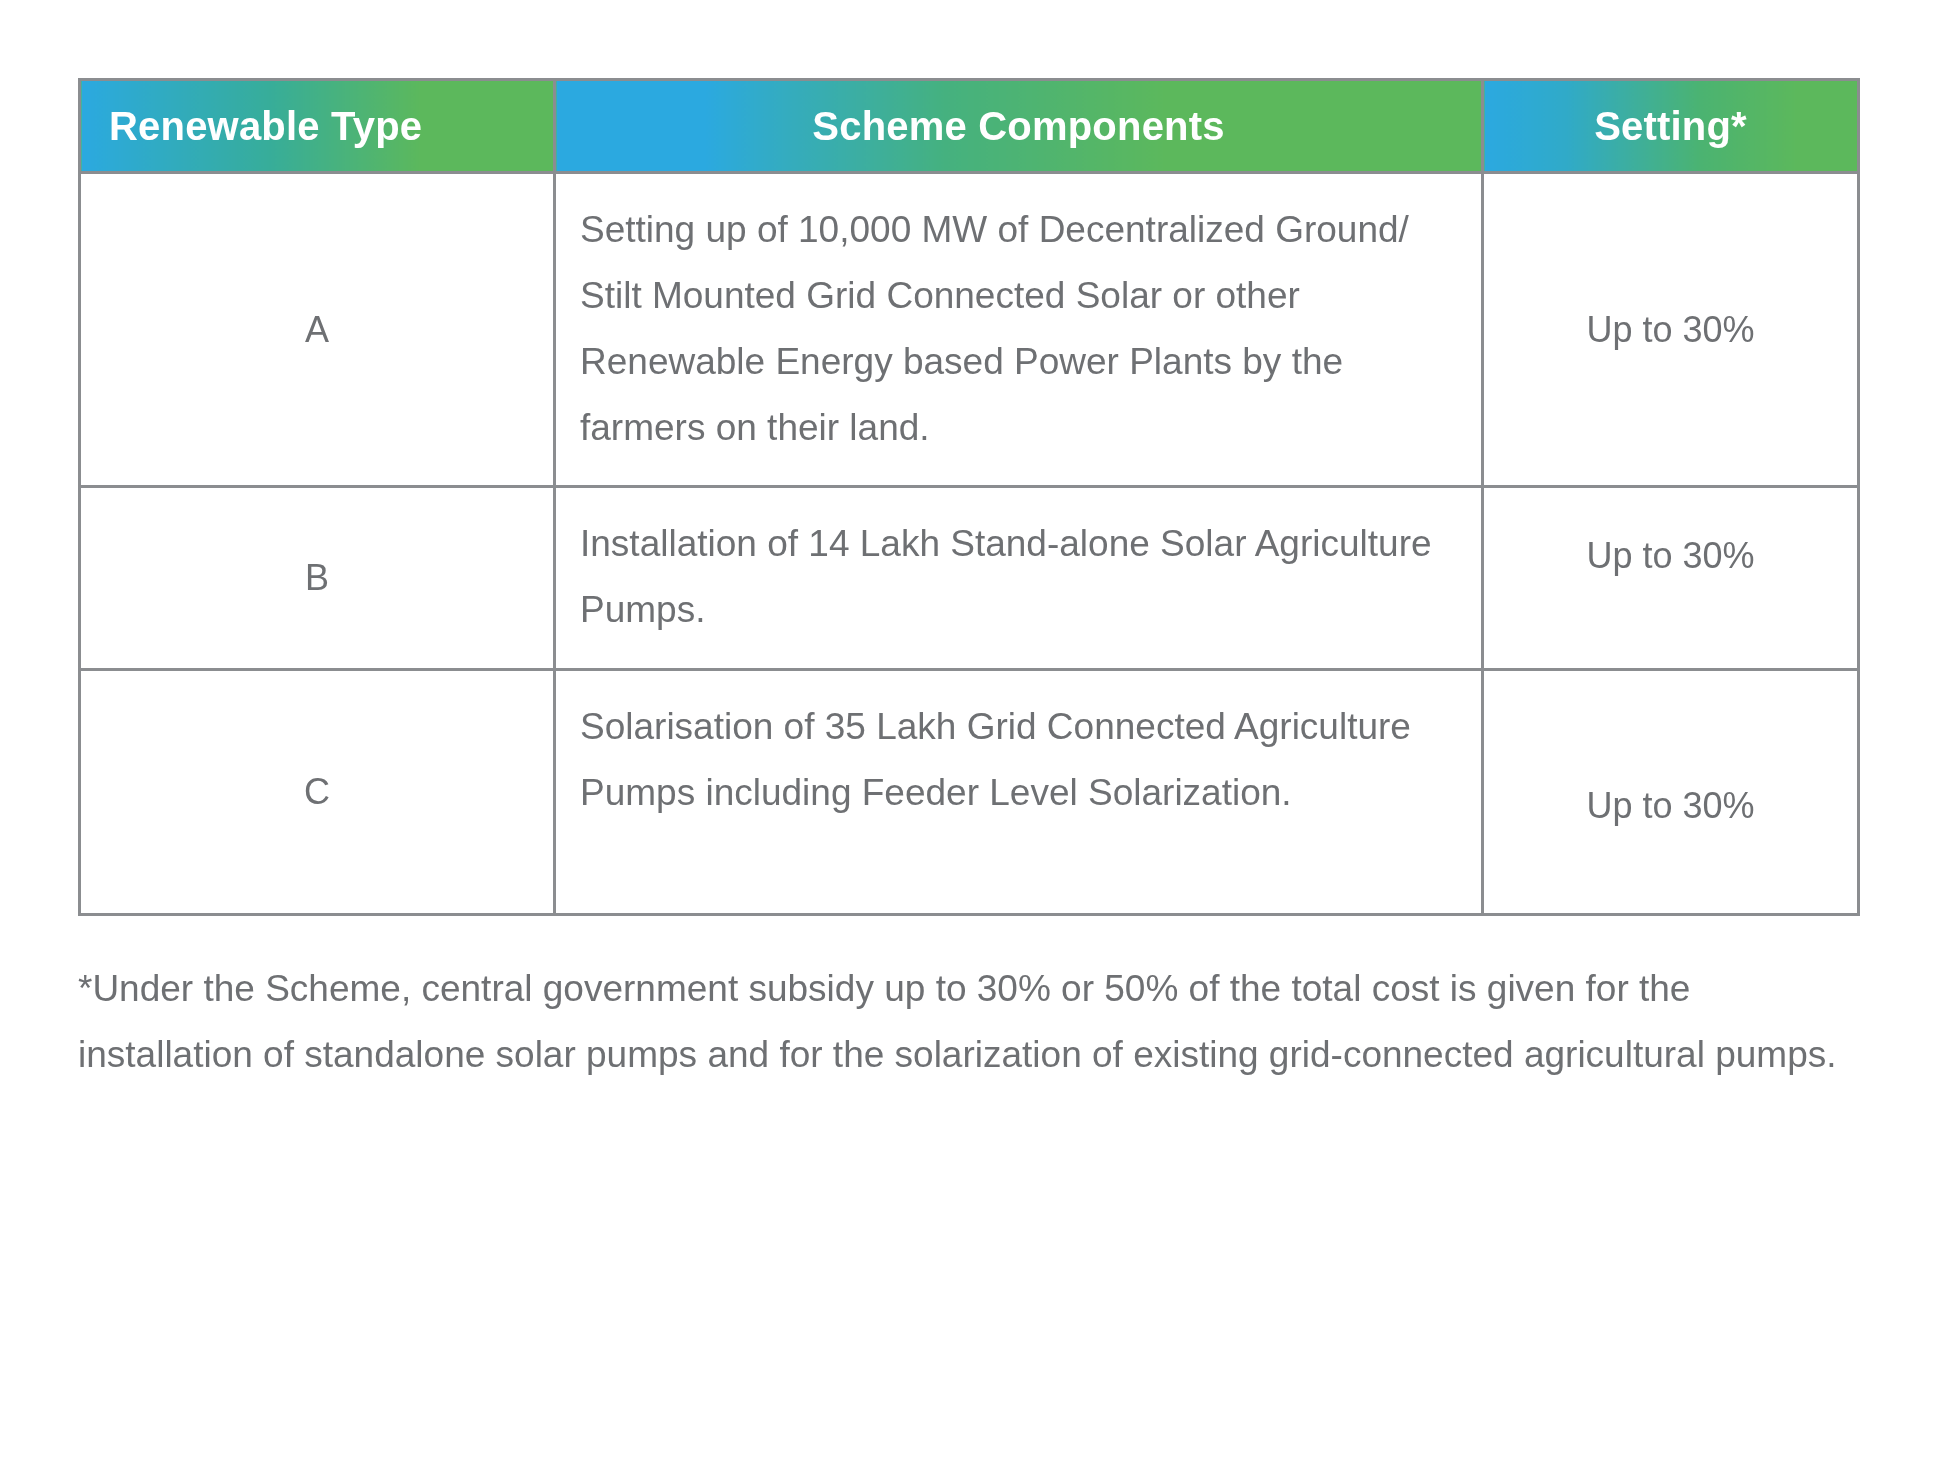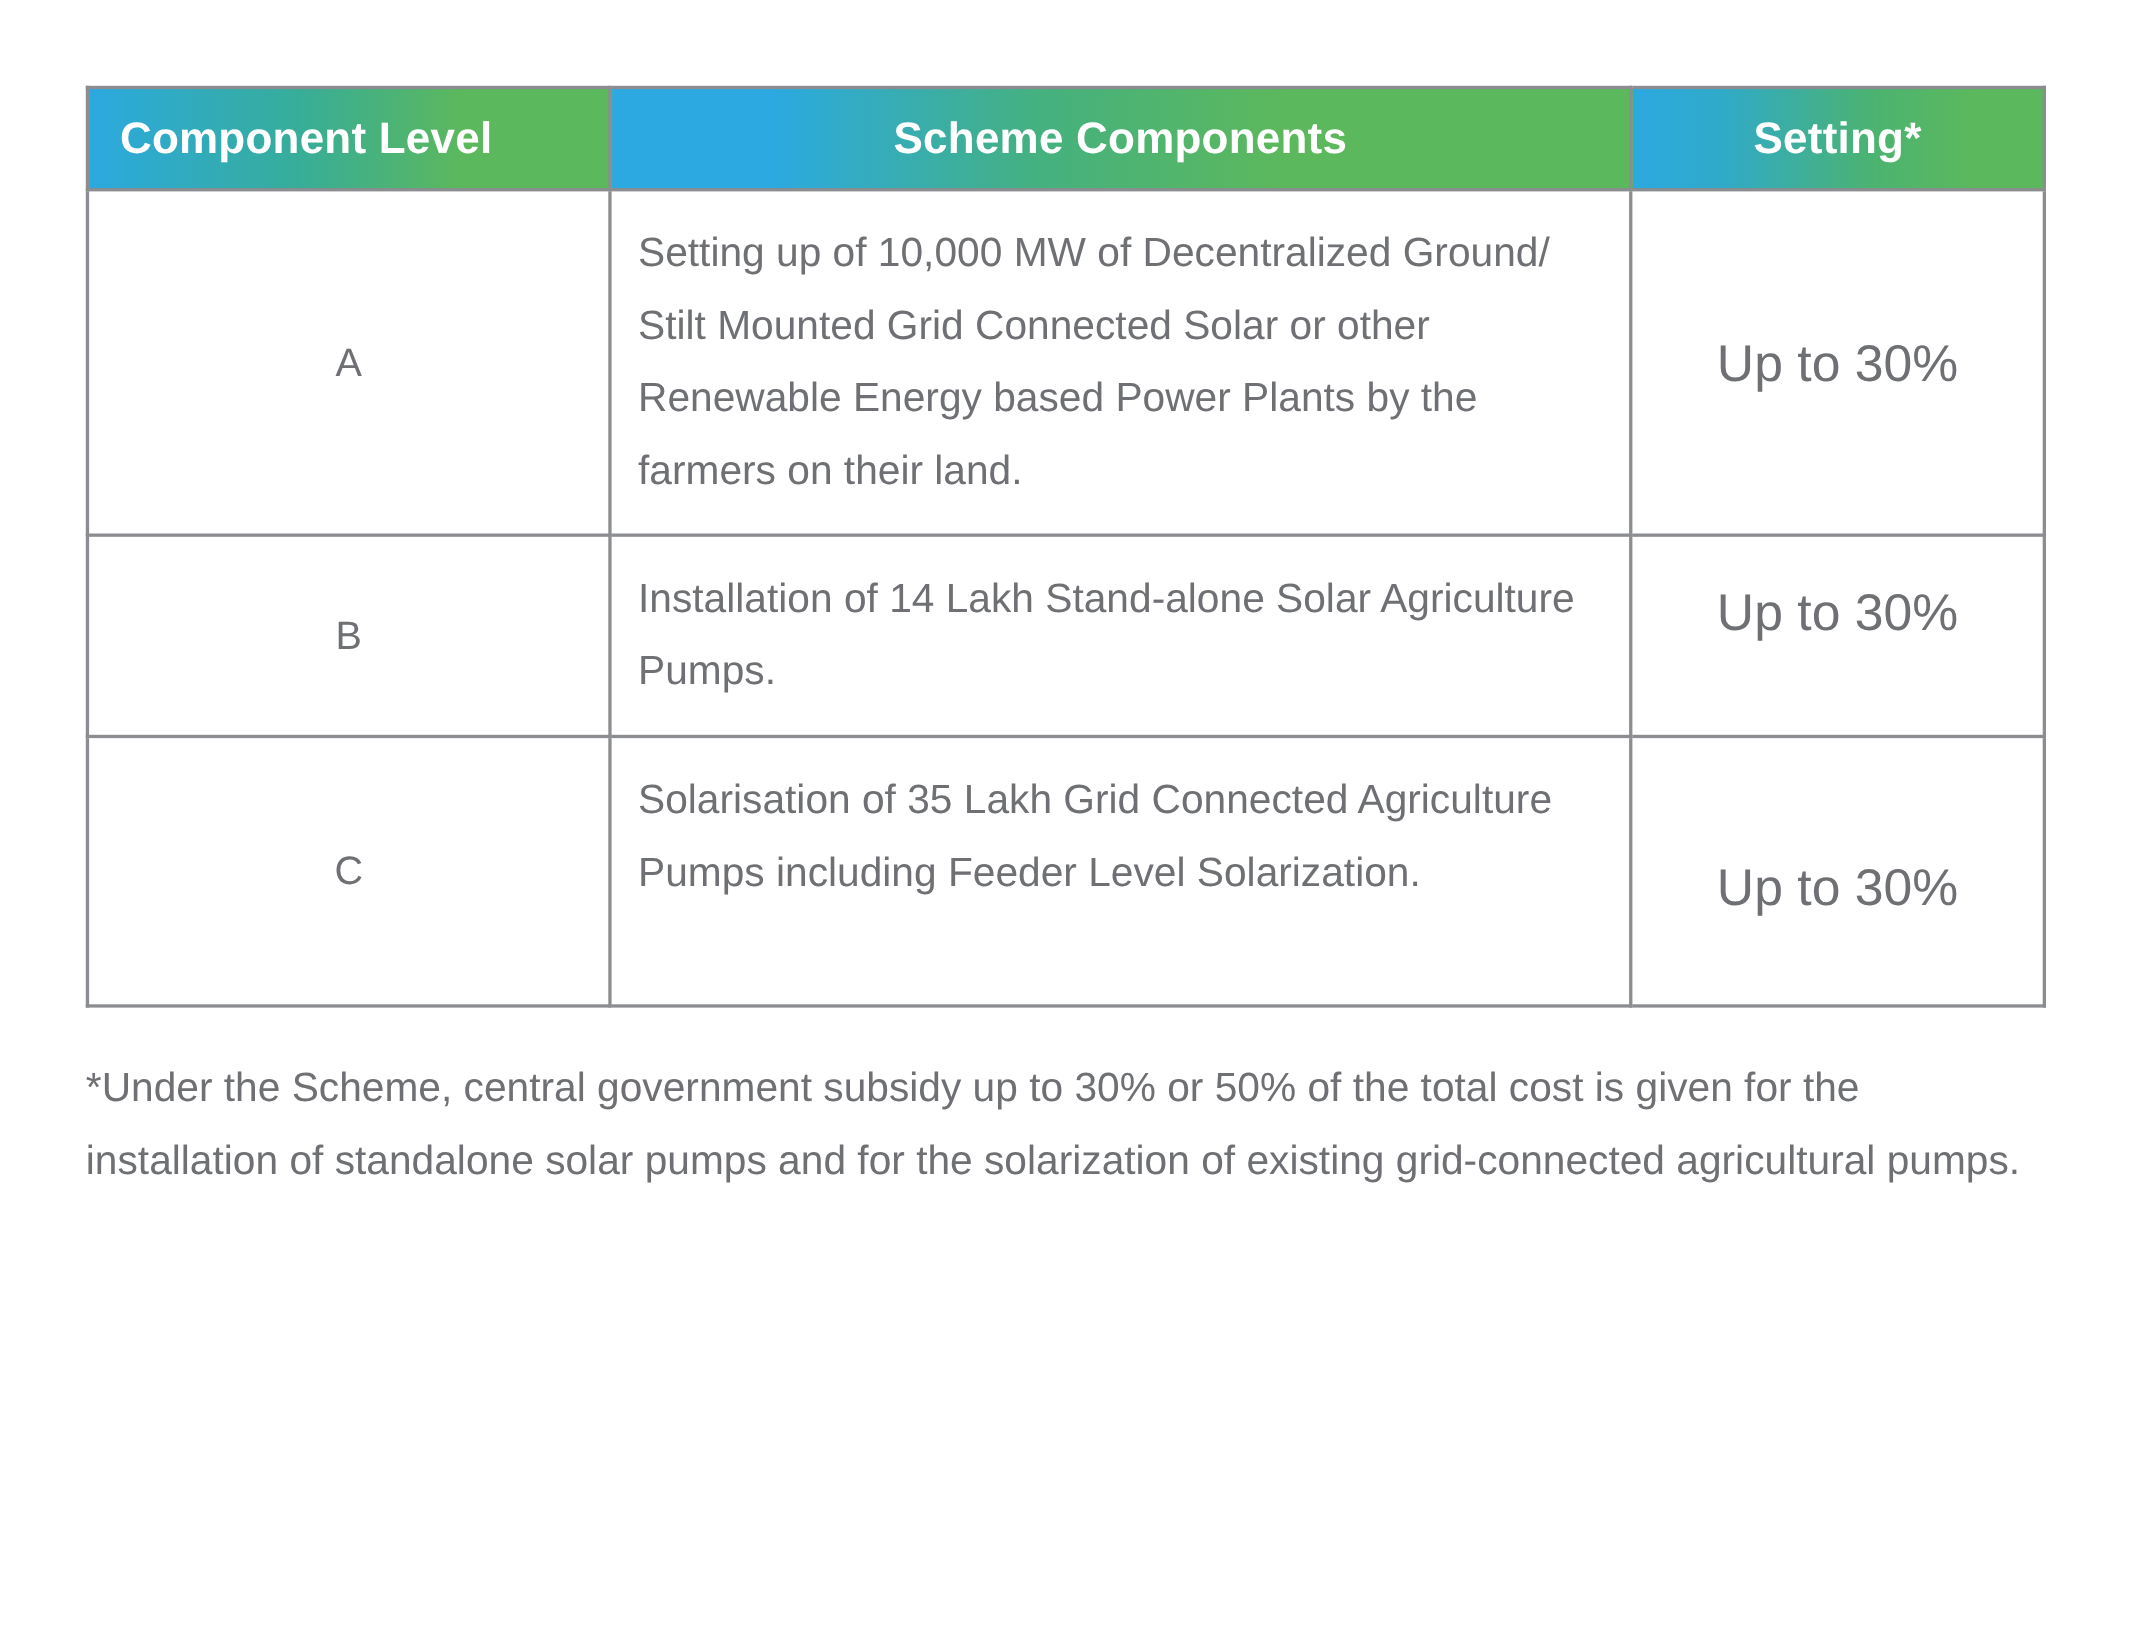--- a/index.html
+++ b/index.html
@@ -82,21 +82,21 @@
   td.cell-scheme {
     vertical-align: top;
     font-size: 37px;
     line-height: 1.78;
     color: #6e7073;
     padding: 23px 24px 25px 24px;
   }
 
   td.cell-subsidy {
     text-align: center;
-    font-size: 47px;
+    font-size: 36px;
     color: #6e7073;
     vertical-align: middle;
   }
 
   tr.row-a td.cell-subsidy { vertical-align: middle; }
   tr.row-b td.cell-subsidy { vertical-align: middle; padding-bottom: 44px; }
   tr.row-c td.cell-subsidy { vertical-align: middle; padding-top: 28px; }
 
   .row-a .cell-scheme { height: 283px; }
   .row-b .cell-scheme { height: 165px; }
@@ -125,21 +125,21 @@
 
   <table class="scheme-table">
     <colgroup>
       <col class="col-type">
       <col class="col-scheme">
       <col class="col-subsidy">
     </colgroup>
 
     <thead>
       <tr>
-        <th class="hdr-type">Component Level</th>
+        <th class="hdr-type">Renewable Type</th>
         <th class="hdr-scheme">Scheme Components</th>
         <th class="hdr-subsidy">Setting*</th>
       </tr>
     </thead>
 
     <tbody>
 
       <tr class="row-a">
         <td class="cell-type">A</td>
         <td class="cell-scheme">Setting up of 10,000 MW of Decentralized Ground/ Stilt Mounted Grid Connected Solar or other Renewable Energy based Power Plants by the farmers on their land.</td>

